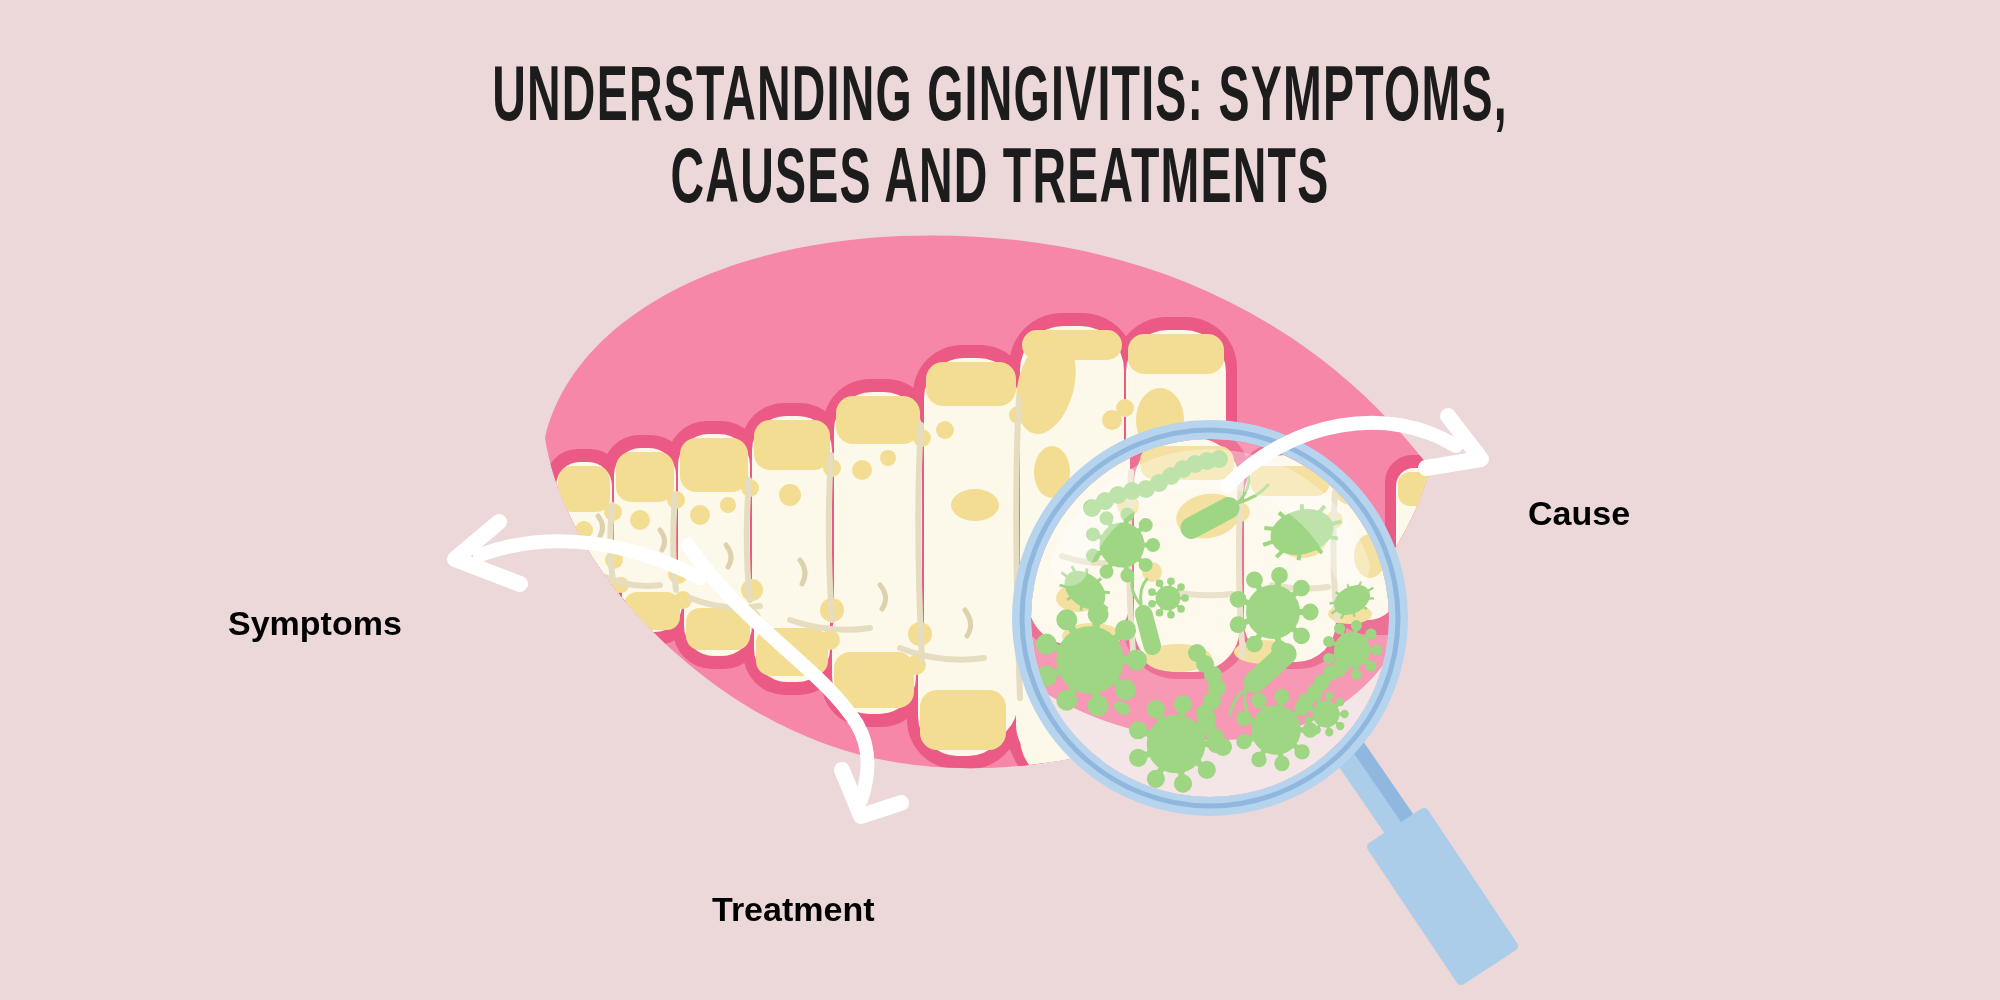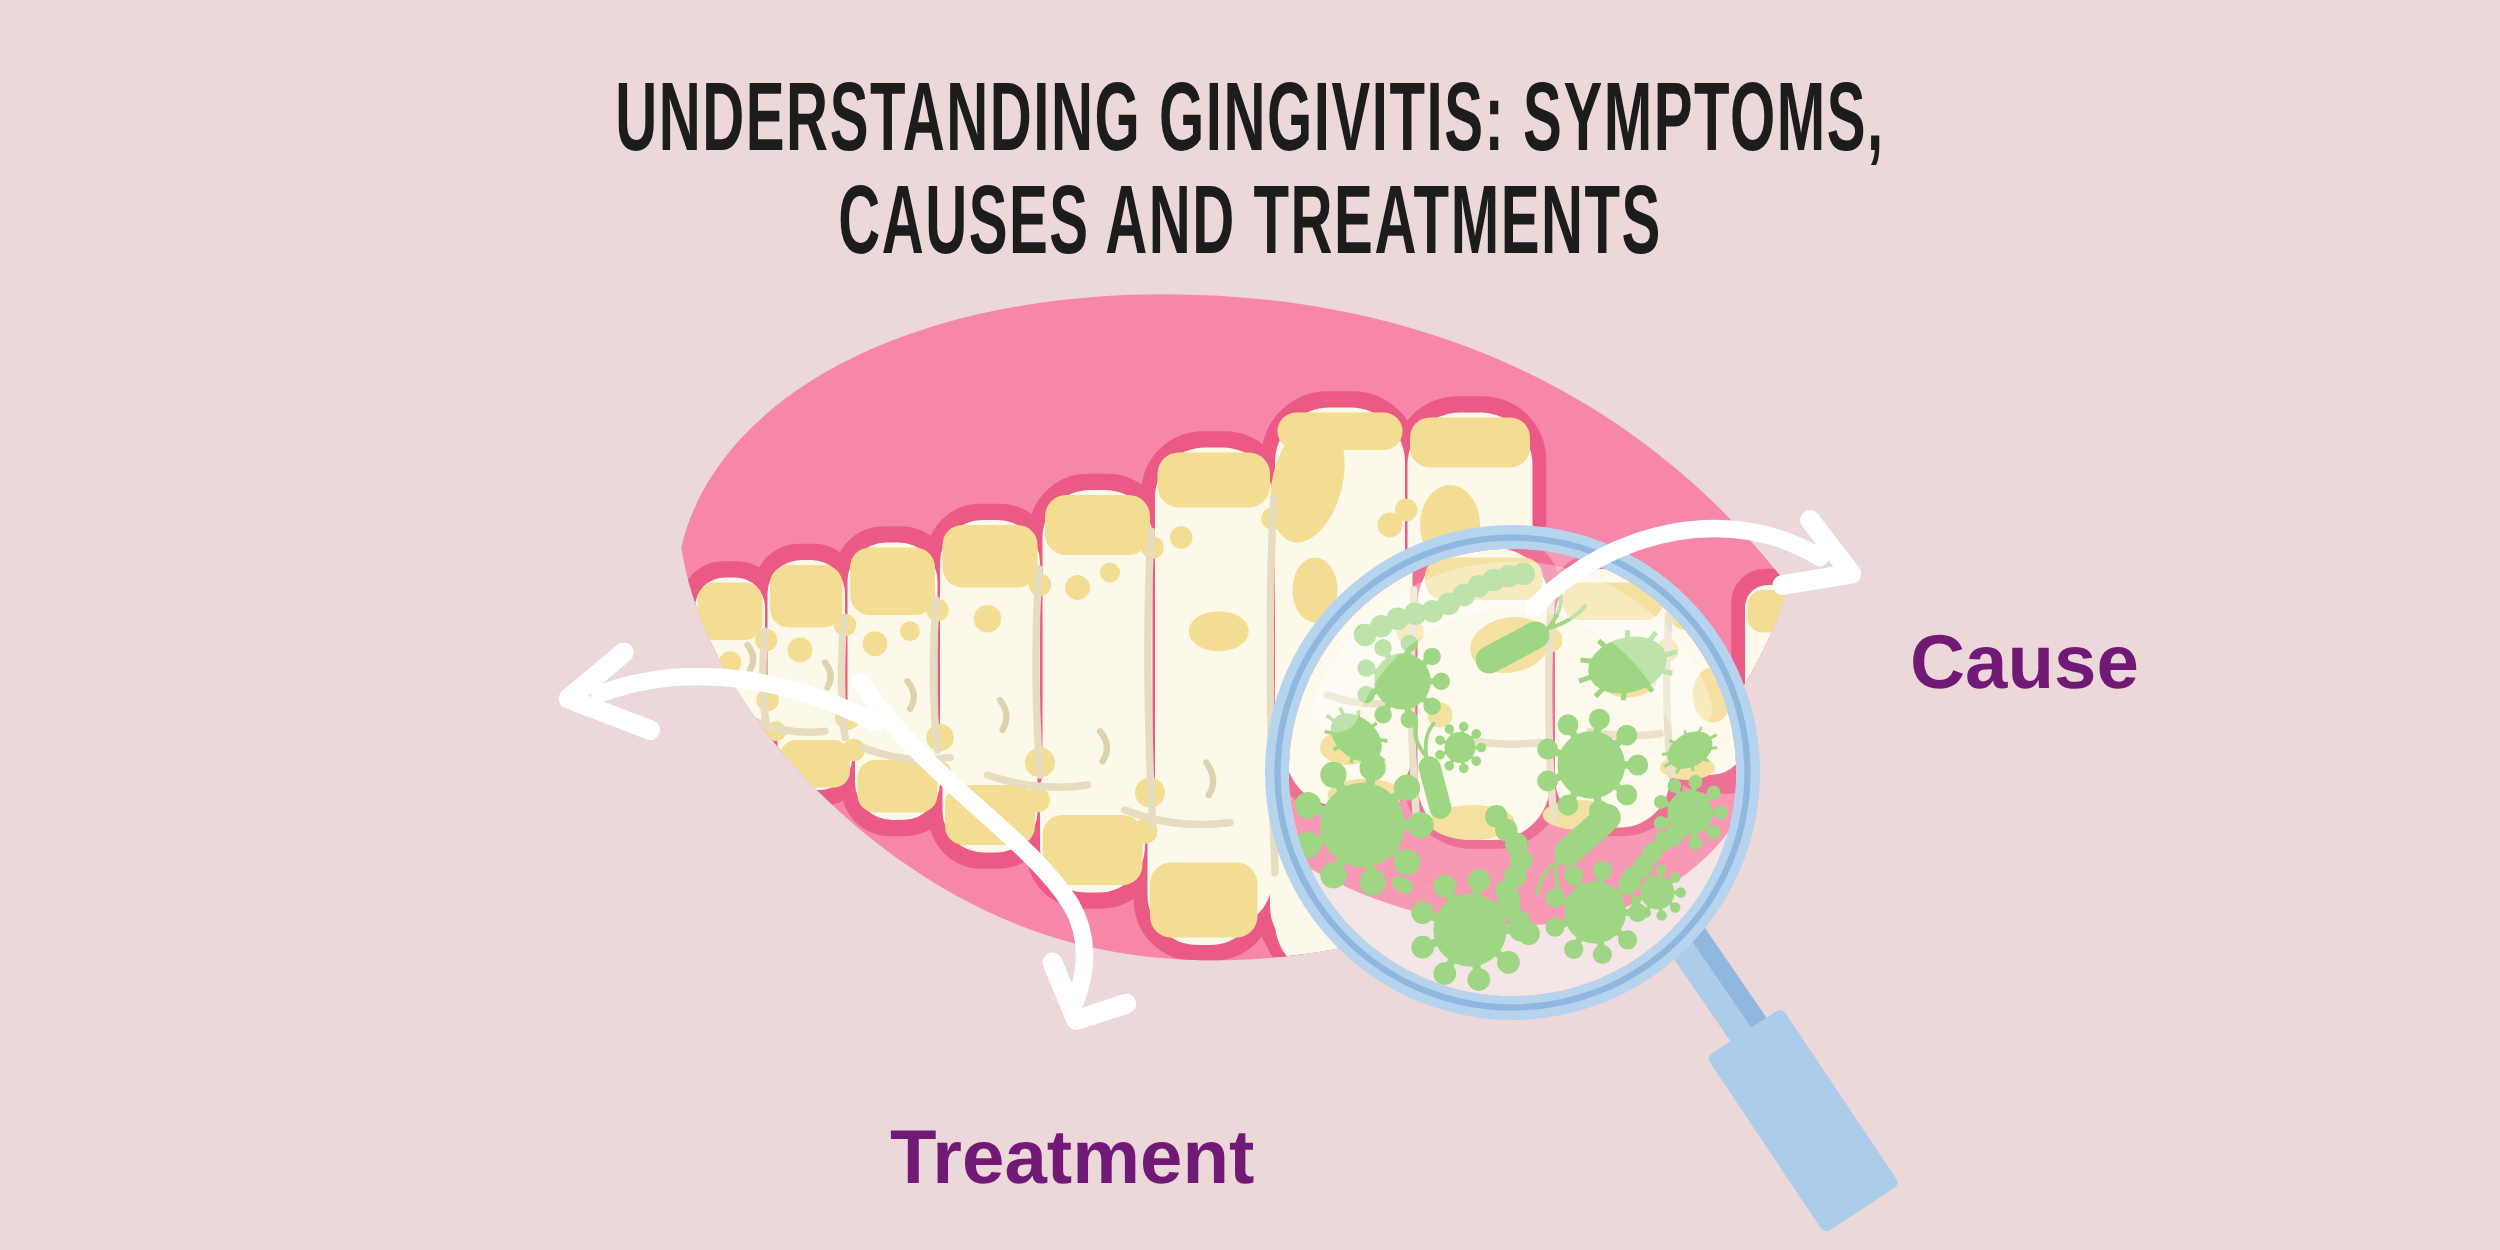--- a/index.html
+++ b/index.html
@@ -2,21 +2,21 @@
 <html><head>
 <meta charset="utf-8">
 <style>
   html,body{margin:0;padding:0;background:#ecd8d9;}
   .canvas{position:relative;width:2000px;height:1000px;background:#ecd8d9;overflow:hidden;
           font-family:"Liberation Sans",sans-serif;}
   .canvas svg{position:absolute;left:0;top:0;display:block;}
   .title{position:absolute;left:0;right:0;top:52px;text-align:center;color:#1c1c1c;font-weight:bold;}
   .title .line{display:block;font-size:75px;line-height:82px;letter-spacing:2px;white-space:nowrap;
                transform:scaleX(0.62) scaleY(1.04);transform-origin:50% 50%;}
-  .label{position:absolute;font-weight:bold;font-size:61px;color:#701a75;white-space:nowrap;}
+  .label{position:absolute;font-weight:bold;font-size:34px;color:#000000;white-space:nowrap;}
   .label-symptoms{left:228px;top:604px;}
   .label-cause{left:1528px;top:494px;}
   .label-treatment{left:712px;top:862px;margin-top:28px;}
 
   
   .mouth-pink{fill:#f687a8;}
   .gum-dark{fill:#eb5a84;}
   .tooth{fill:#fdf9ea;}
   .plaque{fill:#f3dd92;}
   .germ{fill:#8ed06f;}
@@ -323,15 +323,16 @@
       <path class="arrow" stroke-width="16" d="M 842,770 L 861,816 L 901,803"></path>
     </g>
   </g>
 </svg>
 
   <div class="title">
     <span class="line">UNDERSTANDING GINGIVITIS: SYMPTOMS,</span>
     <span class="line">CAUSES AND TREATMENTS</span>
   </div>
 
+  <div class="label label-symptoms">Symptoms</div>
   <div class="label label-cause">Cause</div>
   <div class="label label-treatment">Treatment</div>
 </div>
 
 </body></html>

